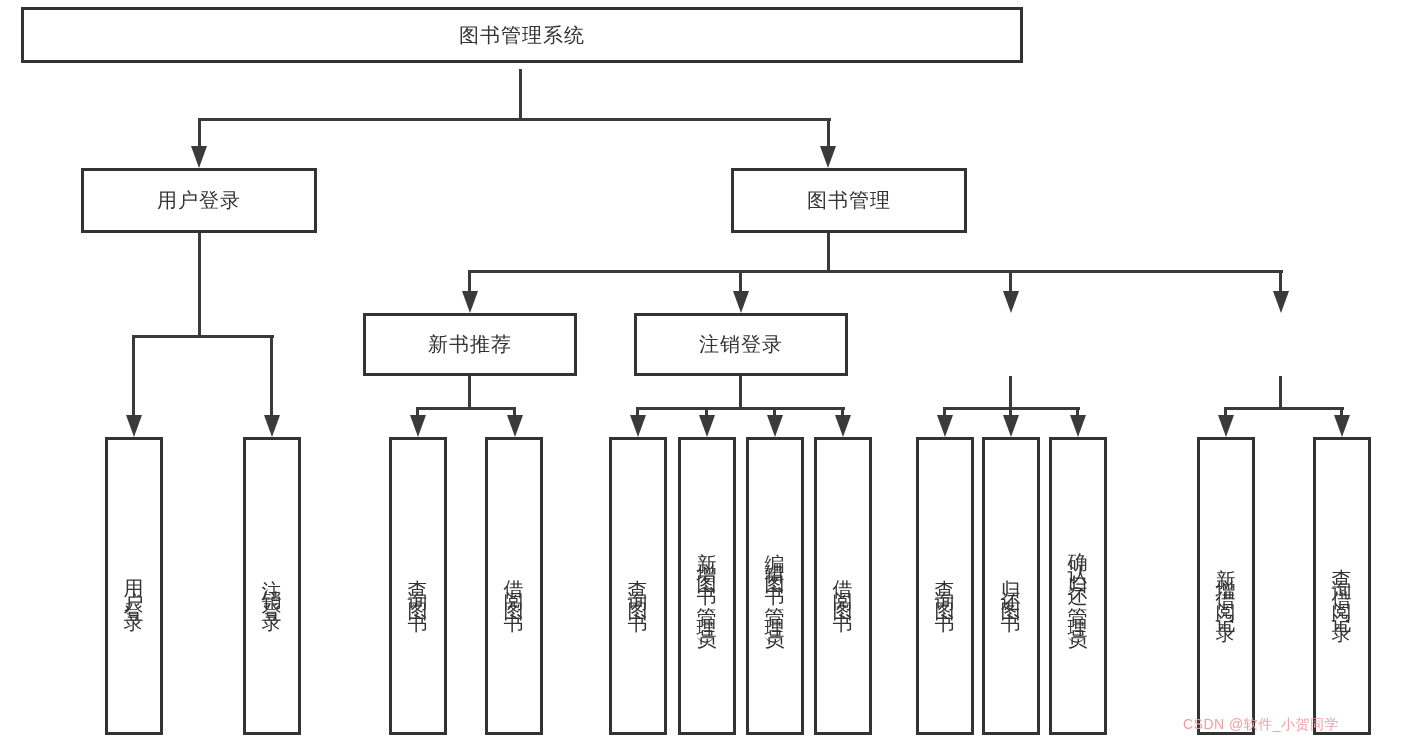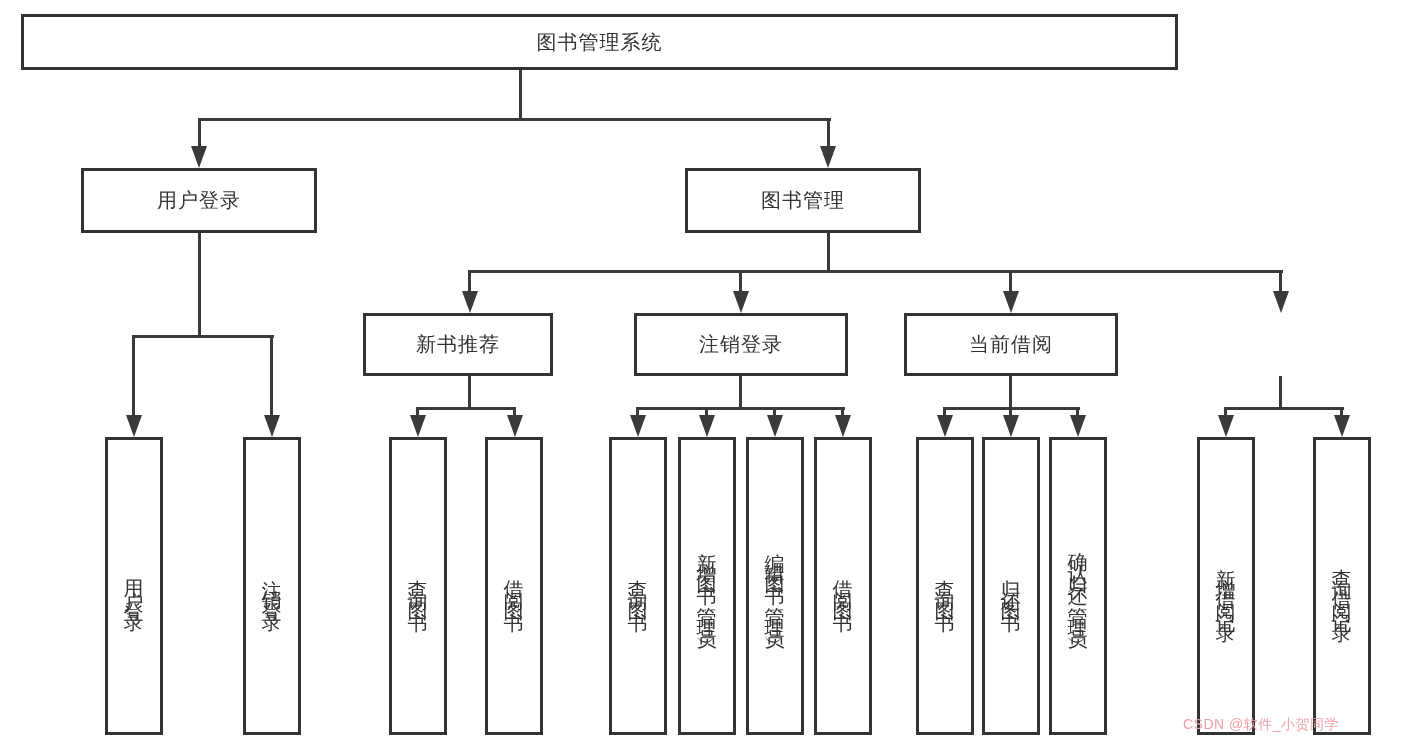--- a/index.html
+++ b/index.html
@@ -25,28 +25,27 @@
   .watermark{
     position:absolute;left:1183px;top:716px;z-index:5;
     font-size:14px;color:#f09ea6;letter-spacing:0.5px;white-space:nowrap;
   }
 </style>
 </head>
 <body>
 
 <div class="canvas">
 
-  <div class="node" style="left:21px;top:14px;width:1157px;height:56px">图书管理系统</div>
+  <div class="node" style="left:21px;top:7px;width:1002px;height:56px">图书管理系统</div>
 
   <div class="node" style="left:81px;top:168px;width:236px;height:65px">用户登录</div>
-  <div class="node" style="left:685px;top:168px;width:236px;height:65px">图书管理</div>
+  <div class="node" style="left:731px;top:168px;width:236px;height:65px">图书管理</div>
 
-  <div class="node" style="left:363px;top:313px;width:190px;height:63px">新书推荐</div>
+  <div class="node" style="left:363px;top:313px;width:214px;height:63px">新书推荐</div>
   <div class="node" style="left:634px;top:313px;width:214px;height:63px">注销登录</div>
-  <div class="node" style="left:904px;top:313px;width:214px;height:63px">当前借阅</div>
 
   <div class="node v" style="left:105px;top:437px;width:58px;height:298px">用户登录</div>
   <div class="node v" style="left:243px;top:437px;width:58px;height:298px">注销登录</div>
 
   <div class="node v" style="left:389px;top:437px;width:58px;height:298px">查询图书</div>
   <div class="node v" style="left:485px;top:437px;width:58px;height:298px">借阅图书</div>
 
   <div class="node v" style="left:609px;top:437px;width:58px;height:298px">查询图书</div>
   <div class="node v" style="left:678px;top:437px;width:58px;height:298px">新增图书（管理员）</div>
   <div class="node v" style="left:746px;top:437px;width:58px;height:298px">编辑图书（管理员）</div>

